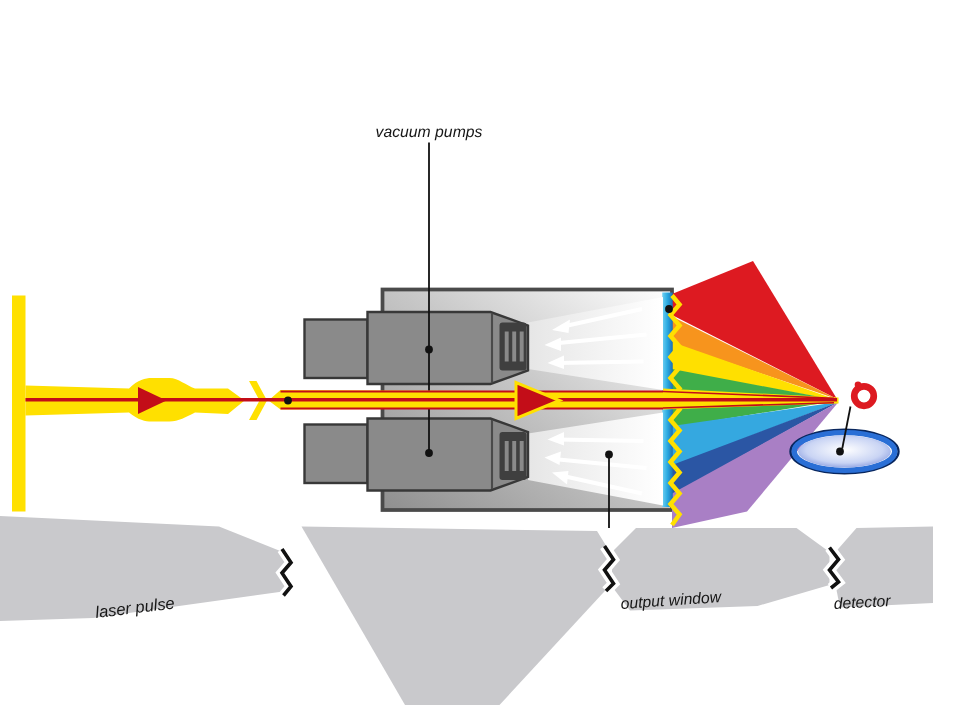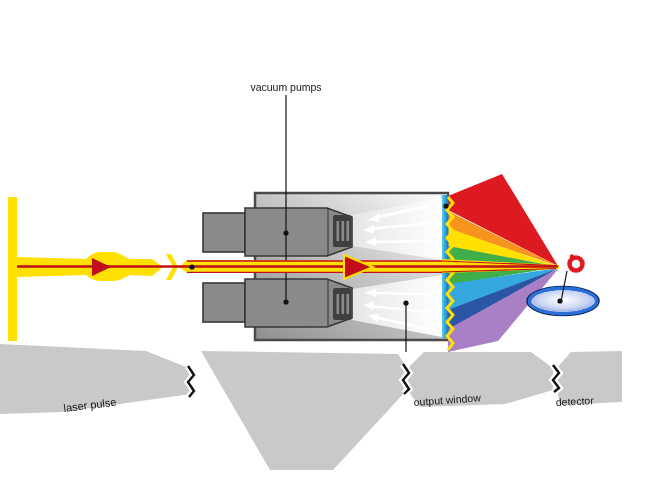--- a/index.html
+++ b/index.html
@@ -1,17 +1,17 @@
 <!DOCTYPE html>
 <html><head>
 <meta charset="utf-8">
 <style>
   html,body{margin:0;padding:0;background:#ffffff;}
   .stage{position:relative;width:651px;height:479px;background:#ffffff;overflow:hidden;
-         font-family:"Liberation Sans", sans-serif;}
+         font-family:"Liberation Sans", sans-serif;font-style:italic;}
   svg{display:block}
   .lbl{fill:#161616;font-family:"Liberation Sans",sans-serif;}
   .callout{stroke:#111;stroke-width:1.2;fill:none}
   .cdot{fill:#111}
   .boltw{stroke:#fff;stroke-width:7;fill:none;stroke-linejoin:miter}
   .boltb{stroke:#111;stroke-width:2.4;fill:none;stroke-linejoin:miter}
   .pump{fill:#8a8a8a;stroke:#383838;stroke-width:1.6}
   .grayshape{fill:#c9c9cc}
   .whitearrow{stroke:#fff;stroke-width:2.6;fill:none}
   .whitehead{fill:#fff}

